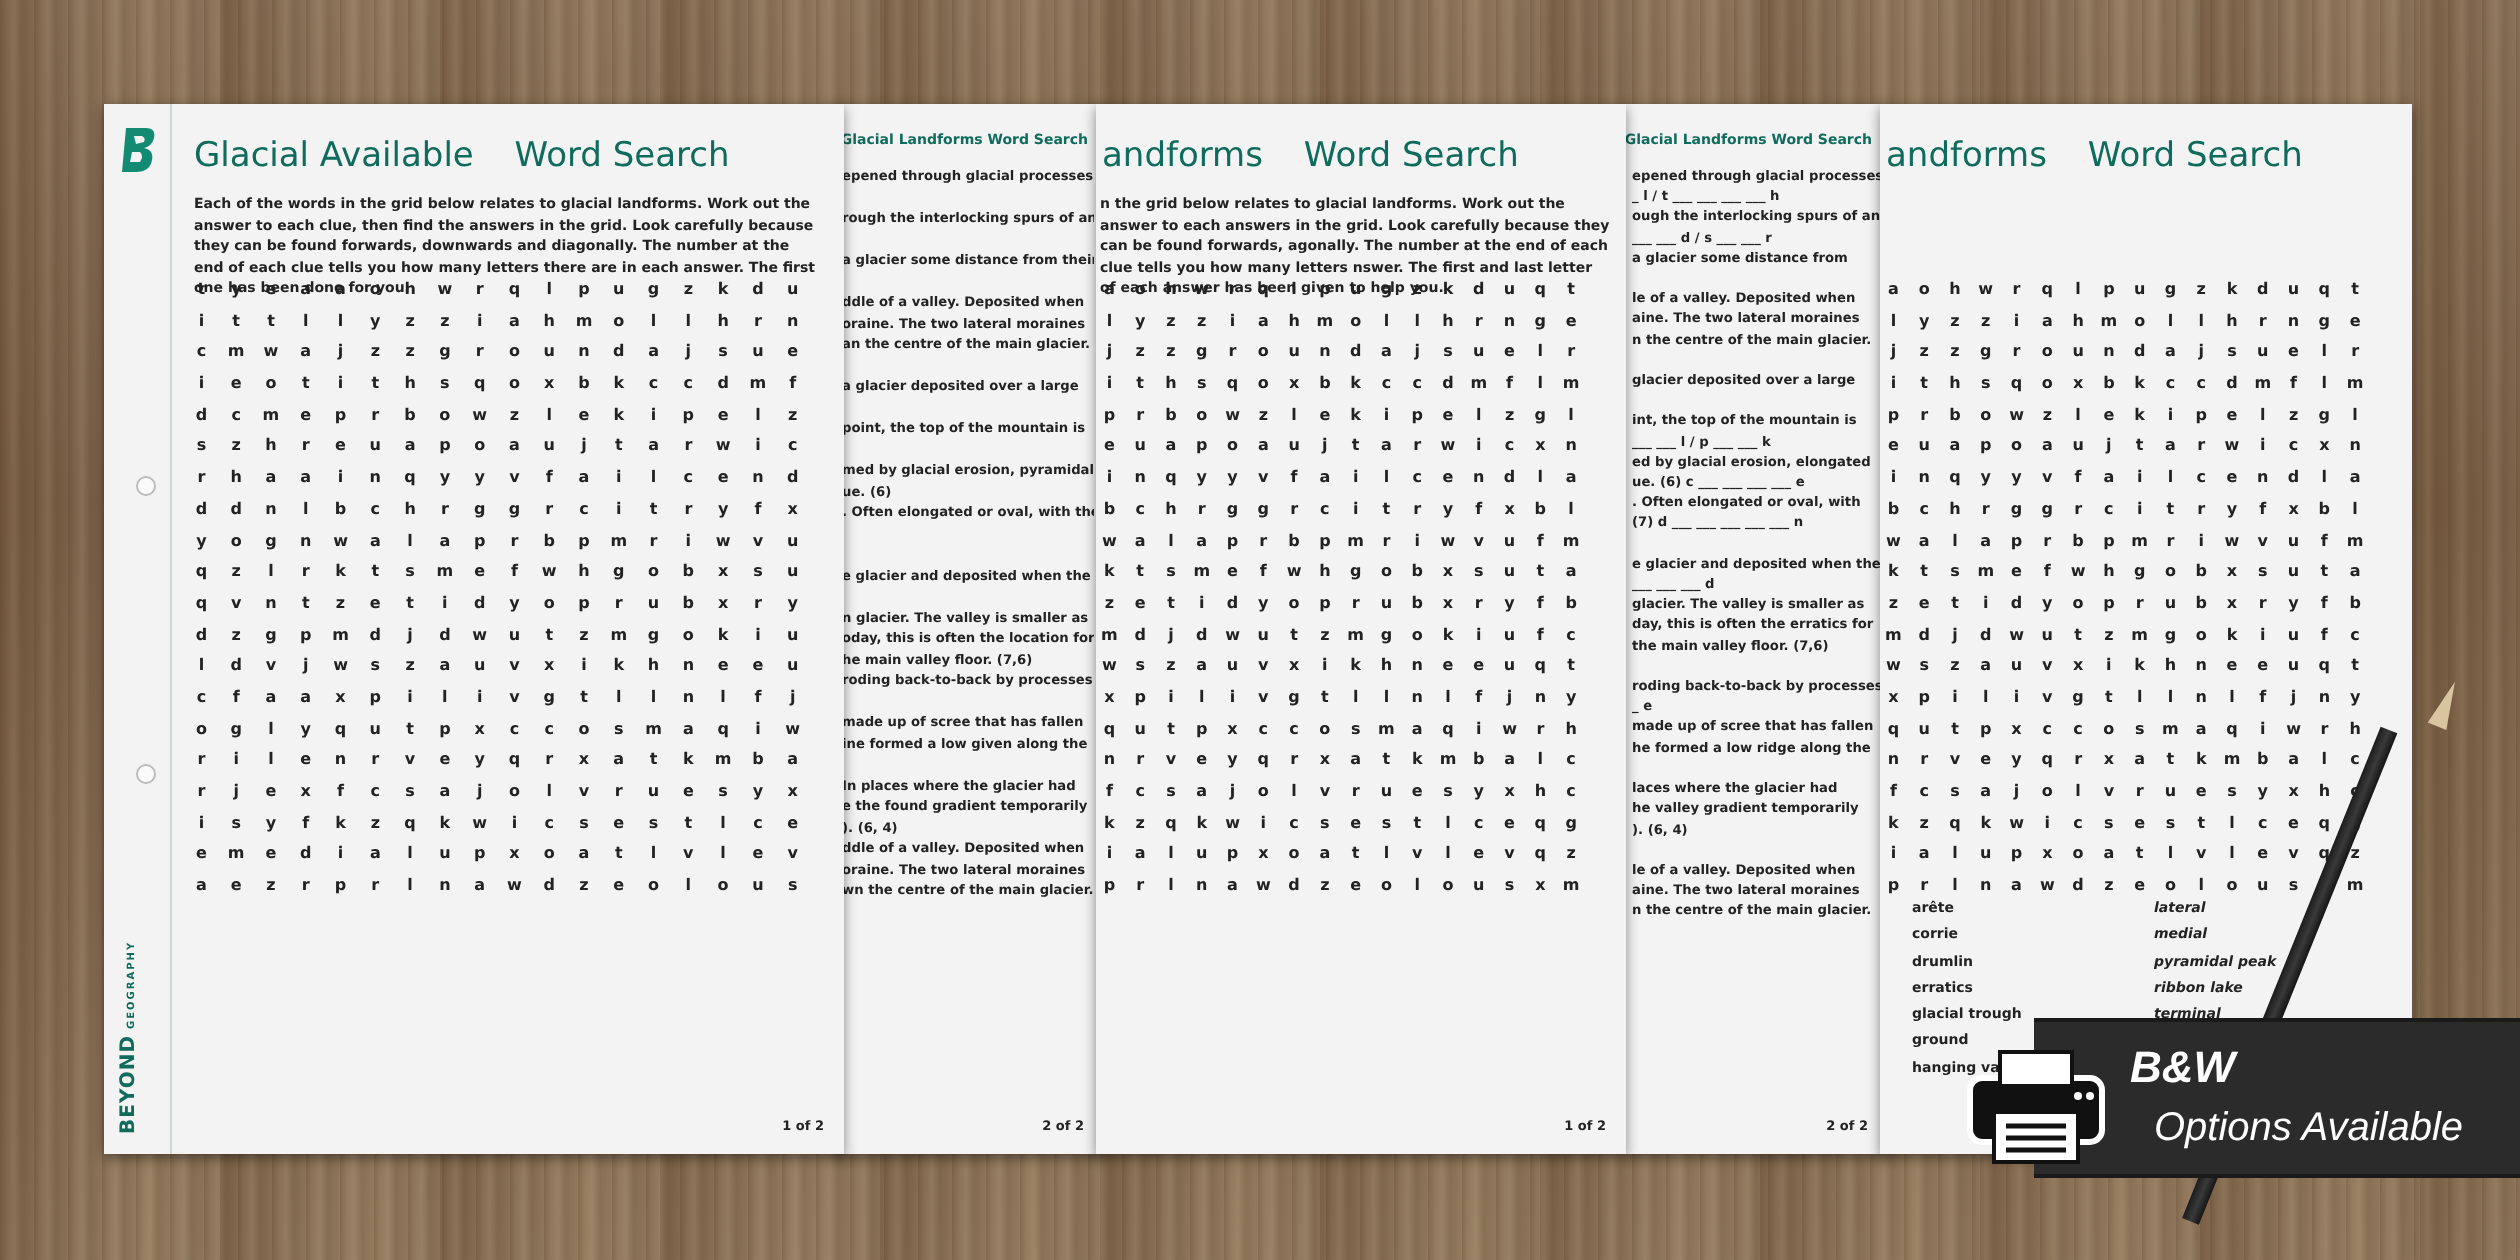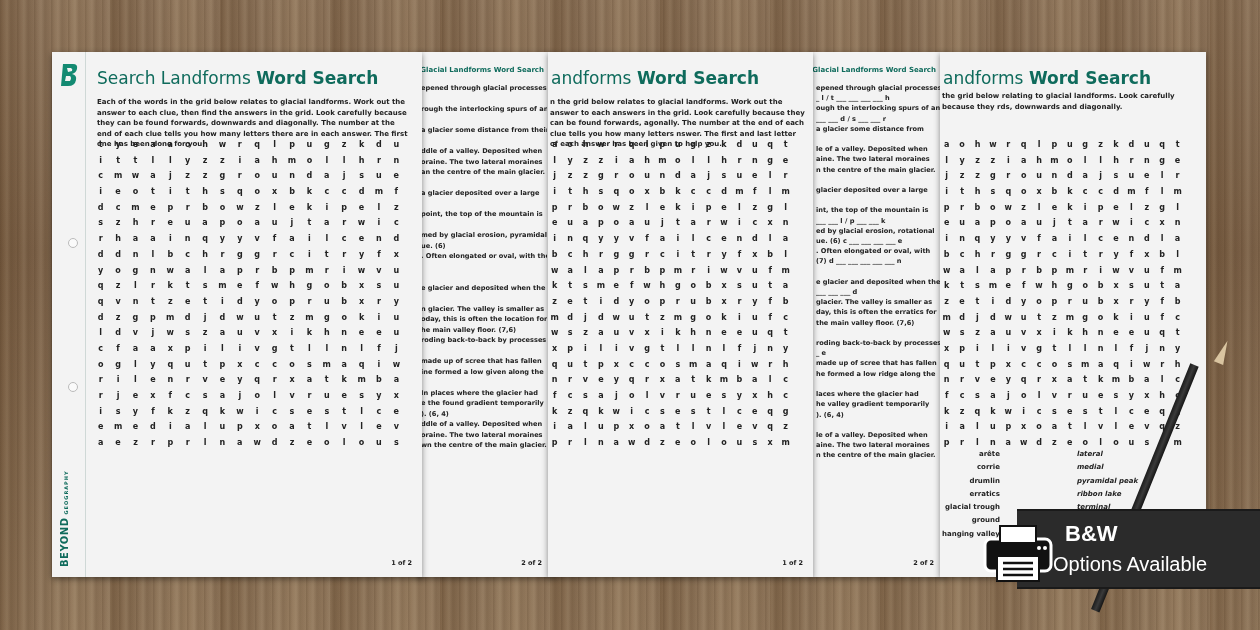--- a/index.html
+++ b/index.html
@@ -34,21 +34,21 @@
     font-size: 10px; letter-spacing: 0.5px;
   }
   .vert-brand small { font-size: 5px; letter-spacing: 1px; margin-left: 3px; }
   .punch {
     position: absolute; left: 16px; width: 10px; height: 10px; border-radius: 50%;
     border: 1px solid #bbb; background: #fafafa;
   }
   .title {
     position: absolute; color: #0f6b5c; font-size: 17px; white-space: nowrap;
   }
-  .title b { font-weight: bold; }
+  .title b { font-weight: normal; margin-left: 15px; }
   .intro {
     position: absolute; font-size: 7px; line-height: 10.5px; color: #222; font-weight: bold;
   }
   .grid {
     position: absolute;
     display: grid;
     grid-template-columns: repeat(18, 17.4px);
     grid-auto-rows: 15.7px;
     font-size: 8px; font-weight: bold; color: #222;
   }
@@ -68,37 +68,37 @@
   .pencil-tip {
     position: absolute; left: 1218px; top: 340px; width: 0; height: 0;
     border-left: 5px solid transparent; border-right: 5px solid transparent;
     border-bottom: 24px solid #d9c4a0; transform: rotate(22deg);
   }
   .banner {
     position: absolute; left: 1017px; top: 509px; width: 243px; height: 80px;
     background: #2b2b2b; border-top: 2px solid #1a1a1a; border-bottom: 2px solid #1a1a1a;
   }
   .banner .b1 { position: absolute; left: 48px; top: 10px; color: #fff; font-size: 22px; font-weight: bold; font-family: "Liberation Sans", sans-serif; }
-  .banner .b2 { position: absolute; left: 36px; top: 42px; color: #fff; font-size: 20px; font-family: "Liberation Sans", sans-serif; white-space: nowrap; }
+  .banner .b2 { position: absolute; left: 60px; top: 42px; color: #fff; font-size: 20px; font-family: "Liberation Sans", sans-serif; white-space: nowrap; }
   .printer { position: absolute; left: 982px; top: 522px; width: 72px; height: 62px; }
 </style>
 </head>
 <body>
 
 <div class="sheet" style="left:52px; top:52px; width:370px; height:525px; z-index:5;">
   <div class="brand-strip">
     <svg class="logo" viewBox="0 0 20 26">
       <path d="M4 2 L14 2 Q19 2 18 7 Q17 11 13 12 Q18 13 17 18 Q16 24 9 24 L2 24 Z" fill="#138a72"></path>
       <path d="M8 6 L12 6 Q14 7 13 9 L9 10 Z M7 14 L11 14 Q13 16 11 19 L6 19 Z" fill="#f3f3f3"></path>
     </svg>
     <div class="punch" style="top:186px;"></div>
     <div class="punch" style="top:330px;"></div>
     <div class="vert-brand"><span>BEYOND</span><small>GEOGRAPHY</small></div>
   </div>
-  <div class="title" style="left:45px; top:16px;"><span>Search Landforms </span><b>Word Search</b></div>
+  <div class="title" style="left:45px; top:16px;"><span>Glacial Available </span><b>Word Search</b></div>
   <div class="intro" style="left:45px; top:45px; width:312px;">Each of the words in the grid below relates to glacial landforms. Work out the answer to each clue, then find the answers in the grid. Look carefully because they can be found forwards, downwards and diagonally. The number at the end of each clue tells you how many letters there are in each answer. The first one has been done for you.</div>
   <div class="grid" style="left:40px; top:88px;">
       <span>t</span>
       <span>y</span>
       <span>e</span>
       <span>a</span>
       <span>a</span>
       <span>o</span>
       <span>h</span>
       <span>w</span>
@@ -838,21 +838,21 @@
       <p>a glacier some distance from</p>
       <p>&nbsp;</p>
       <p>le of a valley. Deposited when</p>
       <p>aine. The two lateral moraines</p>
       <p>n the centre of the main glacier.</p>
       <p>&nbsp;</p>
       <p>glacier deposited over a large</p>
       <p>&nbsp;</p>
       <p>int, the top of the mountain is</p>
       <p>___ ___ l / p ___ ___ k</p>
-      <p>ed by glacial erosion, rotational</p>
+      <p>ed by glacial erosion, elongated</p>
       <p>ue. (6) c ___ ___ ___ ___ e</p>
       <p>. Often elongated or oval, with</p>
       <p>(7) d ___ ___ ___ ___ ___ n</p>
       <p>&nbsp;</p>
       <p>e glacier and deposited when the</p>
       <p>___ ___ ___ d</p>
       <p>glacier. The valley is smaller as</p>
       <p>day, this is often the erratics for</p>
       <p>the main valley floor. (7,6)</p>
       <p>&nbsp;</p>
@@ -867,21 +867,20 @@
       <p>&nbsp;</p>
       <p>le of a valley. Deposited when</p>
       <p>aine. The two lateral moraines</p>
       <p>n the centre of the main glacier.</p>
     </div>
   <div class="pageno" style="right:10px; bottom:10px;">2 of 2</div>
 </div>
 
 <div class="sheet" style="left:940px; top:52px; width:266px; height:525px; z-index:6;">
   <div class="title" style="left:3px; top:16px;"><span>andforms </span><b>Word Search</b></div>
-  <div class="intro" style="left:2px; top:39px; width:256px;">the grid below relating to glacial landforms. Look carefully because they rds, downwards and diagonally.</div>
   <div class="grid" style="left:-1px; top:88px; grid-template-columns: repeat(16, 15.4px);">
       <span>a</span>
       <span>o</span>
       <span>h</span>
       <span>w</span>
       <span>r</span>
       <span>q</span>
       <span>l</span>
       <span>p</span>
       <span>u</span>
@@ -1190,42 +1189,42 @@
       <span>z</span>
       <span>e</span>
       <span>o</span>
       <span>l</span>
       <span>o</span>
       <span>u</span>
       <span>s</span>
       <span>x</span>
       <span>m</span>
     </div>
-  <div class="wordlist" style="left:2px; top:396px;text-align:right;">
+  <div class="wordlist" style="left:16px; top:396px;">
       <p>arête</p>
       <p>corrie</p>
       <p>drumlin</p>
       <p>erratics</p>
       <p>glacial trough</p>
       <p>ground</p>
       <p>hanging valley</p>
     </div>
   <div class="wordlist" style="left:137px; top:396px;font-style:italic;">
       <p>lateral</p>
       <p>medial</p>
       <p>pyramidal peak</p>
       <p>ribbon lake</p>
       <p>terminal</p>
     </div>
 </div>
 
 <div class="pencil-tip"></div>
 <div class="pencil" style="z-index:7;"></div>
 
-<div class="banner" style="z-index:9;">
+<div class="banner" style="z-index:9;font-style:italic;">
   <div class="b1">B&amp;W</div>
   <div class="b2">Options Available</div>
 </div>
 <svg class="printer" viewBox="0 0 72 62" style="z-index:10;">
   <rect x="3" y="17" width="66" height="32" rx="6" fill="#111" stroke="#fff" stroke-width="3"></rect>
   <rect x="18" y="4" width="36" height="17" fill="#fff" stroke="#111" stroke-width="2"></rect>
   <rect x="15" y="34" width="42" height="25" fill="#fff" stroke="#111" stroke-width="2"></rect>
   <line x1="21" y1="41" x2="51" y2="41" stroke="#111" stroke-width="2.5"></line>
   <line x1="21" y1="47" x2="51" y2="47" stroke="#111" stroke-width="2.5"></line>
   <line x1="21" y1="53" x2="51" y2="53" stroke="#111" stroke-width="2.5"></line>

